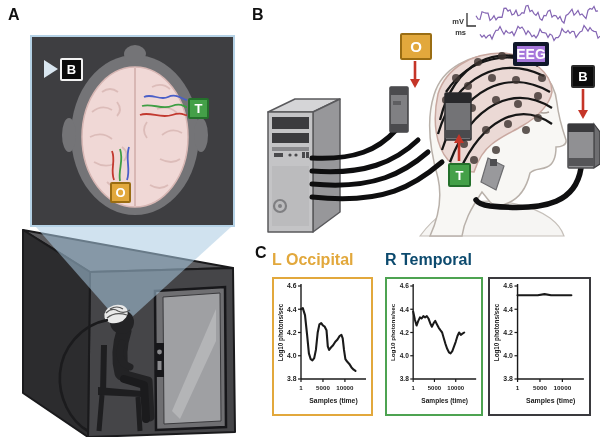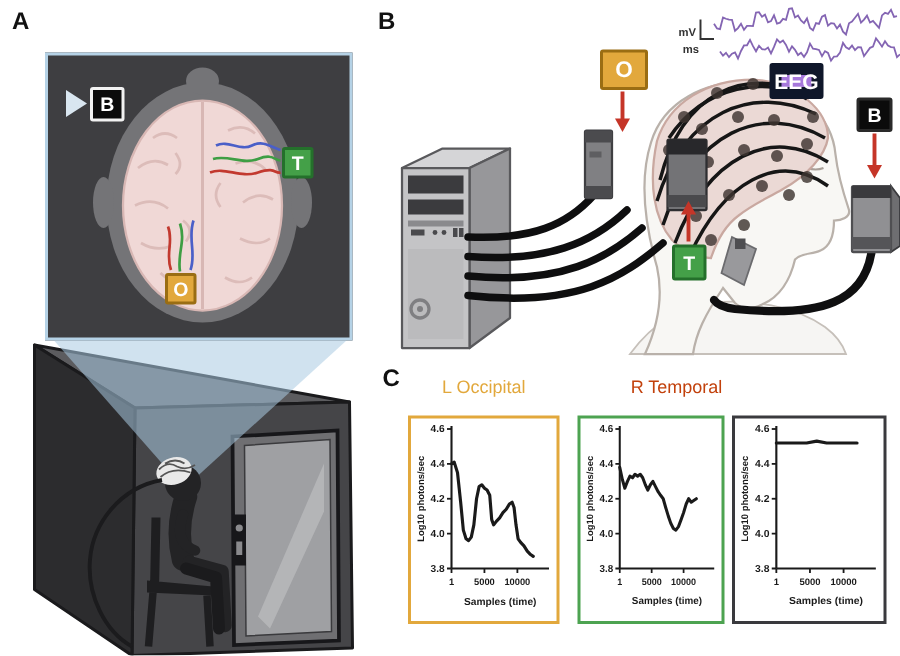--- a/index.html
+++ b/index.html
@@ -5,27 +5,27 @@
   html,body{margin:0;padding:0;background:#fff;}
   #fig{position:relative;width:600px;height:437px;background:#fff;overflow:hidden;
        font-family:"Liberation Sans",sans-serif;}
   .letter{position:absolute;font-weight:700;font-size:16px;color:#111;}
   .tag{position:absolute;display:flex;align-items:center;justify-content:center;
        box-sizing:border-box;color:#fff;font-weight:700;font-size:13px;border-radius:2px;}
   .tag-o{background:#E2A83C;border:2px solid #9A6D13;}
   .tag-t{background:#44A048;border:2px solid #24702B;}
   .tag-b{background:#0B0B0B;border:2px solid #2A2A2A;}
   .tag-b-framed{background:#0B0B0B;border:2px solid #F2F2F2;}
-  .tag-eeg{background:#A678DB;border:8px solid #0f172a;font-size:14px;}
+  .tag-eeg{background:#A678DB;border:4px solid #0f172a;font-size:14px;}
   .inset{position:absolute;left:30px;top:35px;width:205px;height:192px;box-sizing:border-box;
          background:#3E3E41;border:2px solid #B5D2E6;}
   .tri{position:absolute;width:0;height:0;border-top:9px solid transparent;
        border-bottom:9px solid transparent;border-left:14px solid #D9E6F0;}
   .abs{position:absolute;}
-  .plot-title{position:absolute;font-size:12px;font-weight:400;text-align:center;}
+  .plot-title{position:absolute;font-size:16px;font-weight:700;text-align:left;}
   .plot-box{position:absolute;background:#fff;border:2px solid #999;box-sizing:border-box;}
   .plot-box svg{display:block;width:100%;height:100%;}
   svg{overflow:visible;}
 </style>
 </head>
 <body>
 
 <div id="fig">
 
   <div class="letter" style="left:8px;top:6px">A</div>
@@ -220,21 +220,21 @@
     <polygon points="1,9 11,9 6,0" fill="#C53528"></polygon>
   </svg>
   <svg class="abs" style="left:577px;top:89px" width="12" height="30">
     <line x1="6" y1="0" x2="6" y2="22" stroke="#C53528" stroke-width="2.6"></line>
     <polygon points="1,21 11,21 6,30" fill="#C53528"></polygon>
   </svg>
 
   <div class="letter" style="left:255px;top:244px">C</div>
 
   <div class="plot-title" style="left: 272px; top: 251px; width: 101px; color: rgb(226, 168, 60);">L Occipital</div>
-  <div class="plot-title" style="left: 402px; top: 251px; width: 98px; color: #c2410c;">R Temporal</div>
+  <div class="plot-title" style="left: 385px; top: 251px; width: 98px; color: #0c4a6e;">R Temporal</div>
 
   <div class="plot-box" style="left: 272px; top: 277px; width: 101px; height: 139px; border-color: rgb(226, 168, 60);">
       <svg viewBox="0 0 97 135" preserveAspectRatio="none" font-family="Liberation Sans, sans-serif">
         <line x1="27" y1="5" x2="27" y2="100" stroke="#1A1A1A" stroke-width="1.4"></line>
         <line x1="27" y1="100" x2="92" y2="100" stroke="#1A1A1A" stroke-width="1.4"></line>
         <line x1="24" y1="100" x2="27" y2="100" stroke="#1A1A1A" stroke-width="1.2"></line>
         <text x="22.5" y="102.3" text-anchor="end" font-size="6.8" font-weight="700" fill="#1A1A1A">3.8</text>
         <line x1="24" y1="76.74999999999997" x2="27" y2="76.74999999999997" stroke="#1A1A1A" stroke-width="1.2"></line>
         <text x="22.5" y="79.04999999999997" text-anchor="end" font-size="6.8" font-weight="700" fill="#1A1A1A">4.0</text>
         <line x1="24" y1="53.49999999999995" x2="27" y2="53.49999999999995" stroke="#1A1A1A" stroke-width="1.2"></line>

